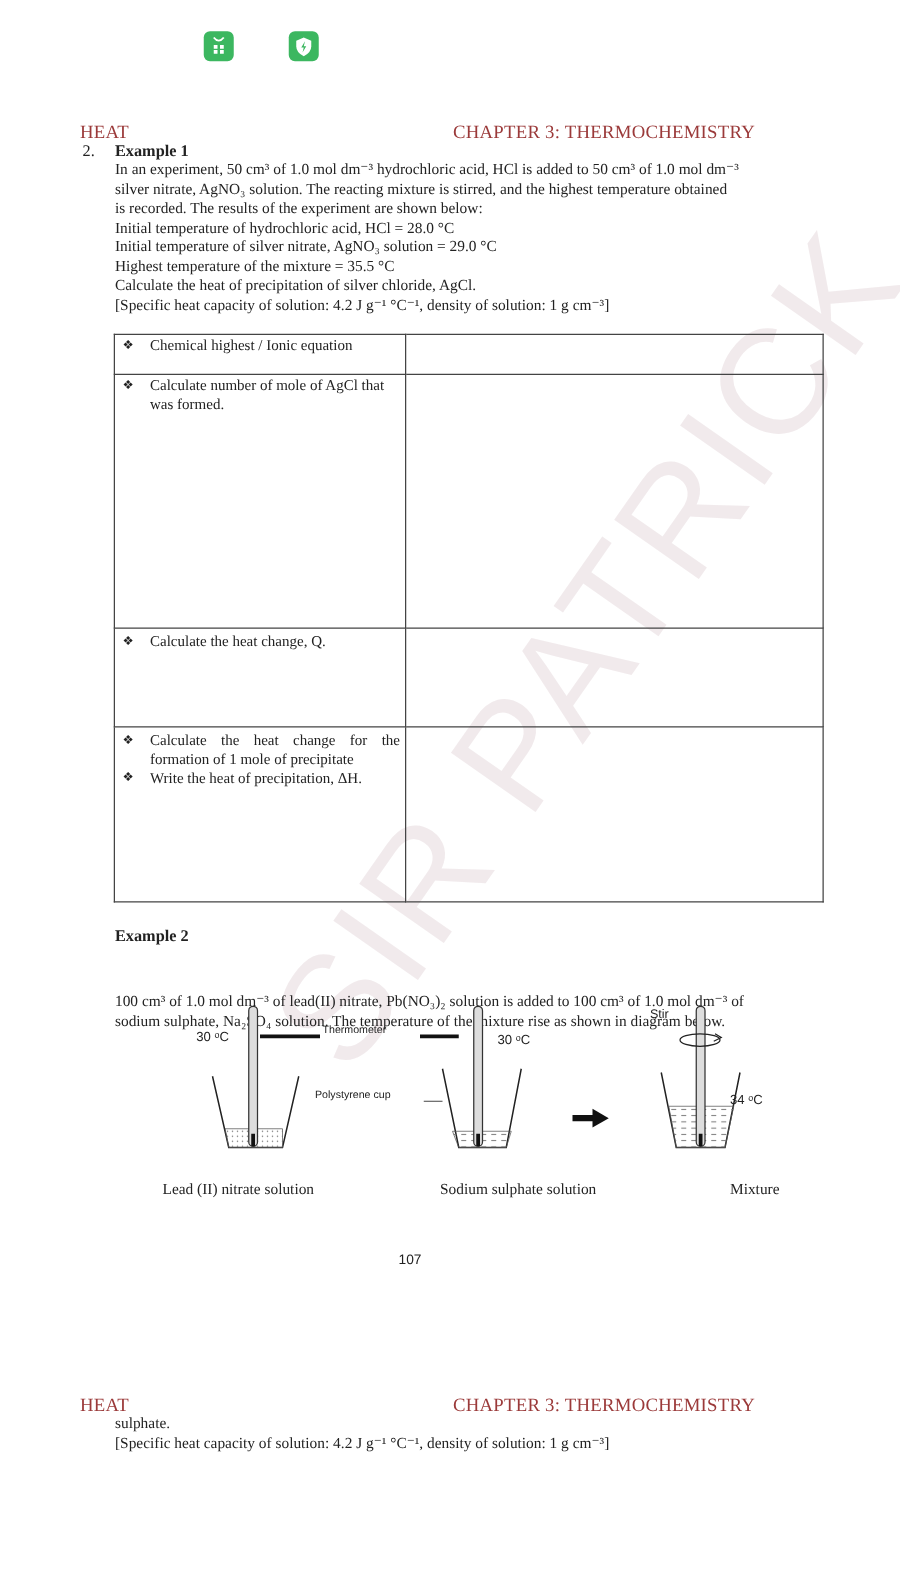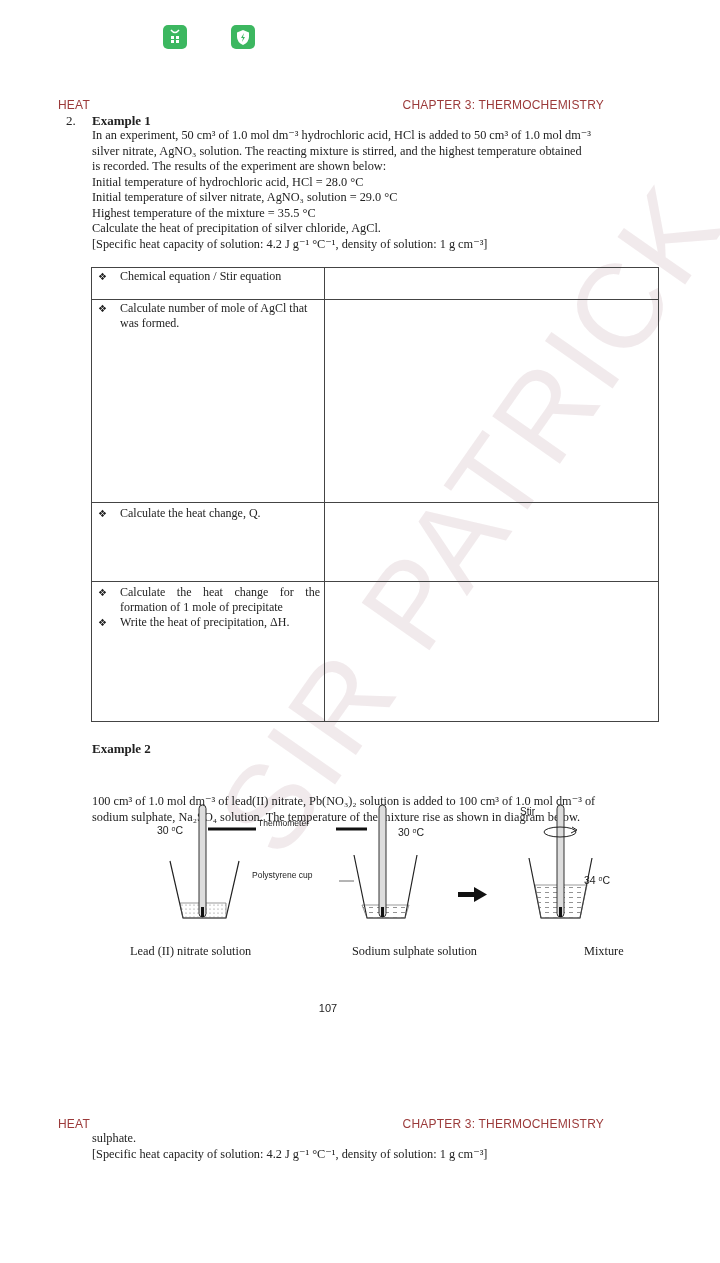--- a/index.html
+++ b/index.html
@@ -1,22 +1,22 @@
 <!DOCTYPE html>
 <html><head>
 <meta charset="utf-8">
 <style>
   html, body { margin:0; padding:0; background:#ffffff; }
   body { width:720px; height:1263px; position:relative; overflow:hidden;
          font-family:"Liberation Serif", "DejaVu Serif", serif; color:#222; }
   .status-icon { position:absolute; top:25px; width:24px; height:24px; border-radius:5px;
                  background:#3cb760; display:flex; align-items:center; justify-content:center; }
-  .page-header { position:absolute; left:58px; right:116px; font-size:12px; color:#9b3a3a;
+  .page-header { position:absolute; left:64px; right:116px; font-size:15px; color:#9b3a3a;
                  display:flex; justify-content:space-between; letter-spacing:0.2px;
-                 font-family:Liberation Sans, sans-serif; }
+                 font-family:Liberation Serif, serif; }
   .num { position:absolute; left:66px; top:113px; font-size:13px; }
   .title { position:absolute; left:92px; font-weight:bold; font-size:13px; }
   .para { position:absolute; left:92px; width:570px; font-size:12.3px; line-height:15.5px; }
   .para p { margin:0; }
   table.work { position:absolute; left:91px; top:267px; width:568px; border-collapse:collapse; font-size:12px; }
   table.work td { border:1.2px solid #444; vertical-align:top; padding:0; }
   table.work td.q { width:222px; padding:1px 4px 0 6px; }
   .bl { display:flex; line-height:15px; }
   .bl .b { width:22px; flex:none; font-size:10px; }
   .just { text-align:justify; }
@@ -66,21 +66,21 @@
   <p>Calculate the heat of precipitation of silver chloride, AgCl.</p>
   <p>[Specific heat capacity of solution: 4.2 J g⁻¹ °C⁻¹, density of solution: 1 g cm⁻³]</p>
 </div>
 
 <table class="work">
   <tbody>
       <tr style="height:32px;">
     <td class="q">
       <div class="bl">
             <span class="b">❖</span>
-            <span>Chemical equation / Stir equation</span>
+            <span>Chemical highest / Ionic equation</span>
           </div>
     </td>
     <td></td>
   </tr>
   <tr style="height:203px;">
     <td class="q">
       <div class="bl">
             <span class="b">❖</span>
             <span>Calculate number of mole of AgCl that was formed.</span>
           </div>

